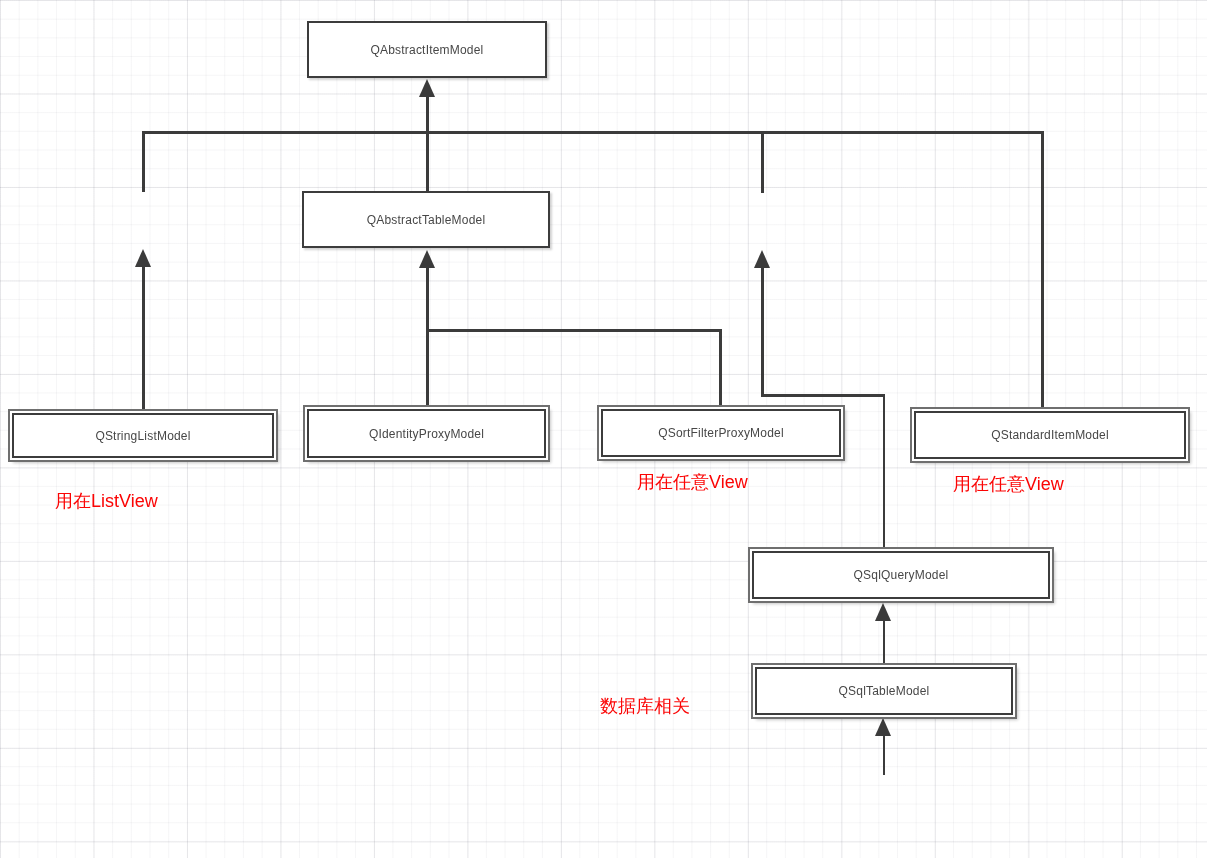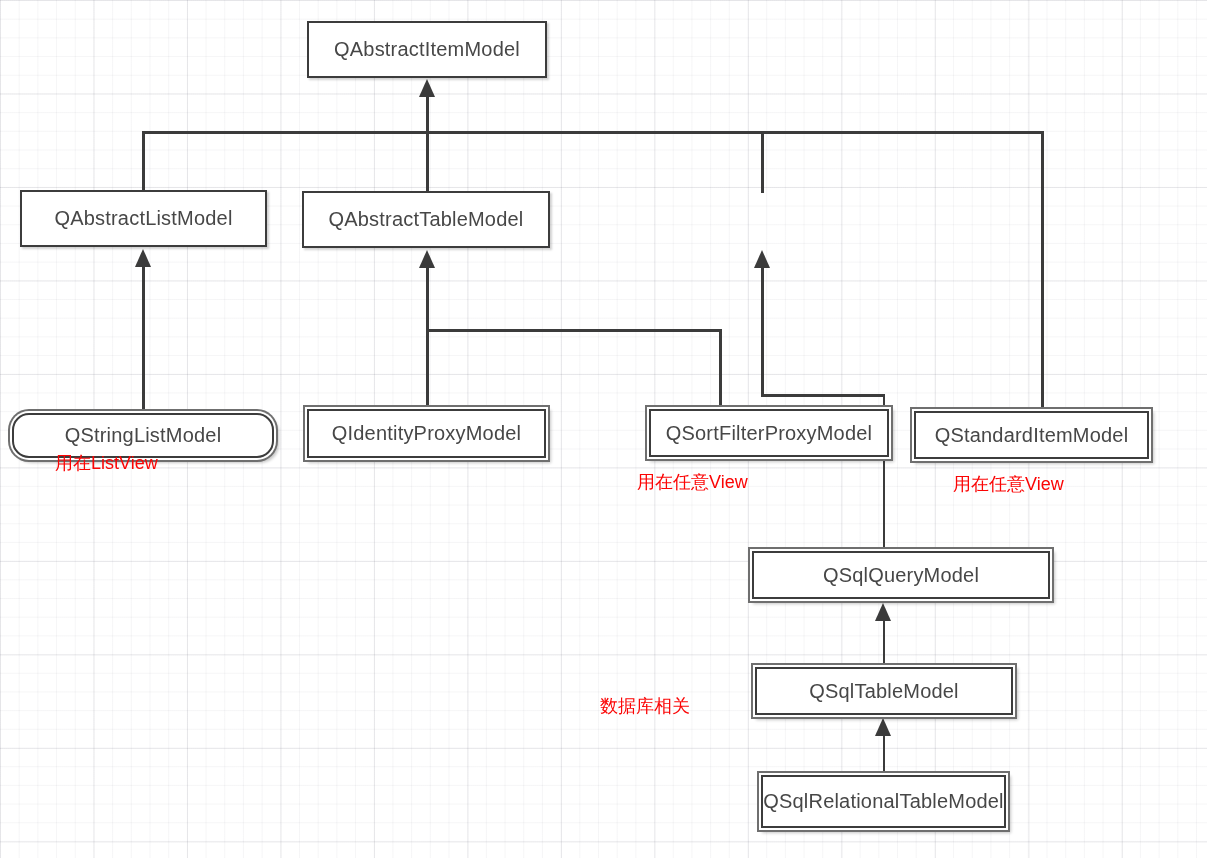--- a/index.html
+++ b/index.html
@@ -23,21 +23,21 @@
     position: relative;
     width: 1207px;
     height: 858px;
   }
   .node {
     position: absolute;
     background: #ffffff;
     display: flex;
     align-items: center;
     justify-content: center;
-    font-size: 20px;
+    font-size: 12px;
     color: #474747;
     letter-spacing: 0.2px;
     box-sizing: border-box;
     white-space: nowrap;
   }
   .node.single {
     border: 2.5px solid #3c3c3c;
     box-shadow: 2px 2px 2px rgba(0,0,0,0.18);
   }
   .node.double {
@@ -93,40 +93,38 @@
   <div class="seg" style="left:882.5px; top:394px; width:2.5px; height:157px;"></div>
 
   <div class="arrowhead" style="left:874.5px; top:603px;"></div>
   <div class="seg" style="left:882.5px; top:619px; width:2.5px; height:48px;"></div>
 
   <div class="arrowhead" style="left:874.5px; top:718px;"></div>
   <div class="seg" style="left:882.5px; top:734px; width:2.5px; height:41px;"></div>
 
   <div class="node single" style="left:307px; top:21px; width:240px; height:57px;">QAbstractItemModel</div>
 
-  <div class="node single" style="left:20px; top:190px; width:247px; height:57px;">QAbstractListModel</div>
 
   <div class="node single" style="left:302px; top:191px; width:248px; height:57px;">QAbstractTableModel</div>
 
 
-  <div class="node double" style="left:12px; top:413px; width:262px; height:45px;border-radius:17px;">QStringListModel</div>
+  <div class="node double" style="left:12px; top:413px; width:262px; height:45px;">QStringListModel</div>
 
   <div class="node double" style="left:307px; top:409px; width:239px; height:49px;">QIdentityProxyModel</div>
 
-  <div class="node double" style="left:601px; top:409px; width:240px; height:48px;margin-left:48px;">QSortFilterProxyModel</div>
+  <div class="node double" style="left:601px; top:409px; width:240px; height:48px;">QSortFilterProxyModel</div>
 
-  <div class="node double" style="left:914px; top:411px; width:235px; height:48px;">QStandardItemModel</div>
+  <div class="node double" style="left:914px; top:411px; width:272px; height:48px;">QStandardItemModel</div>
 
   <div class="node double" style="left:752px; top:551px; width:298px; height:48px;">QSqlQueryModel</div>
 
   <div class="node double" style="left:755px; top:667px; width:258px; height:48px;">QSqlTableModel</div>
 
-  <div class="node double" style="left:761px; top:775px; width:245px; height:53px;">QSqlRelationalTableModel</div>
 
-  <div class="annotation" style="left:55px; top:451px;">用在ListView</div>
+  <div class="annotation" style="left:55px; top:489px;">用在ListView</div>
 
   <div class="annotation" style="left:637px; top:470px;">用在任意View</div>
 
   <div class="annotation" style="left:953px; top:472px;text-align:right;">用在任意View</div>
 
   <div class="annotation" style="left:600px; top:694px;">数据库相关</div>
 
 </div>
 
 </body></html>

